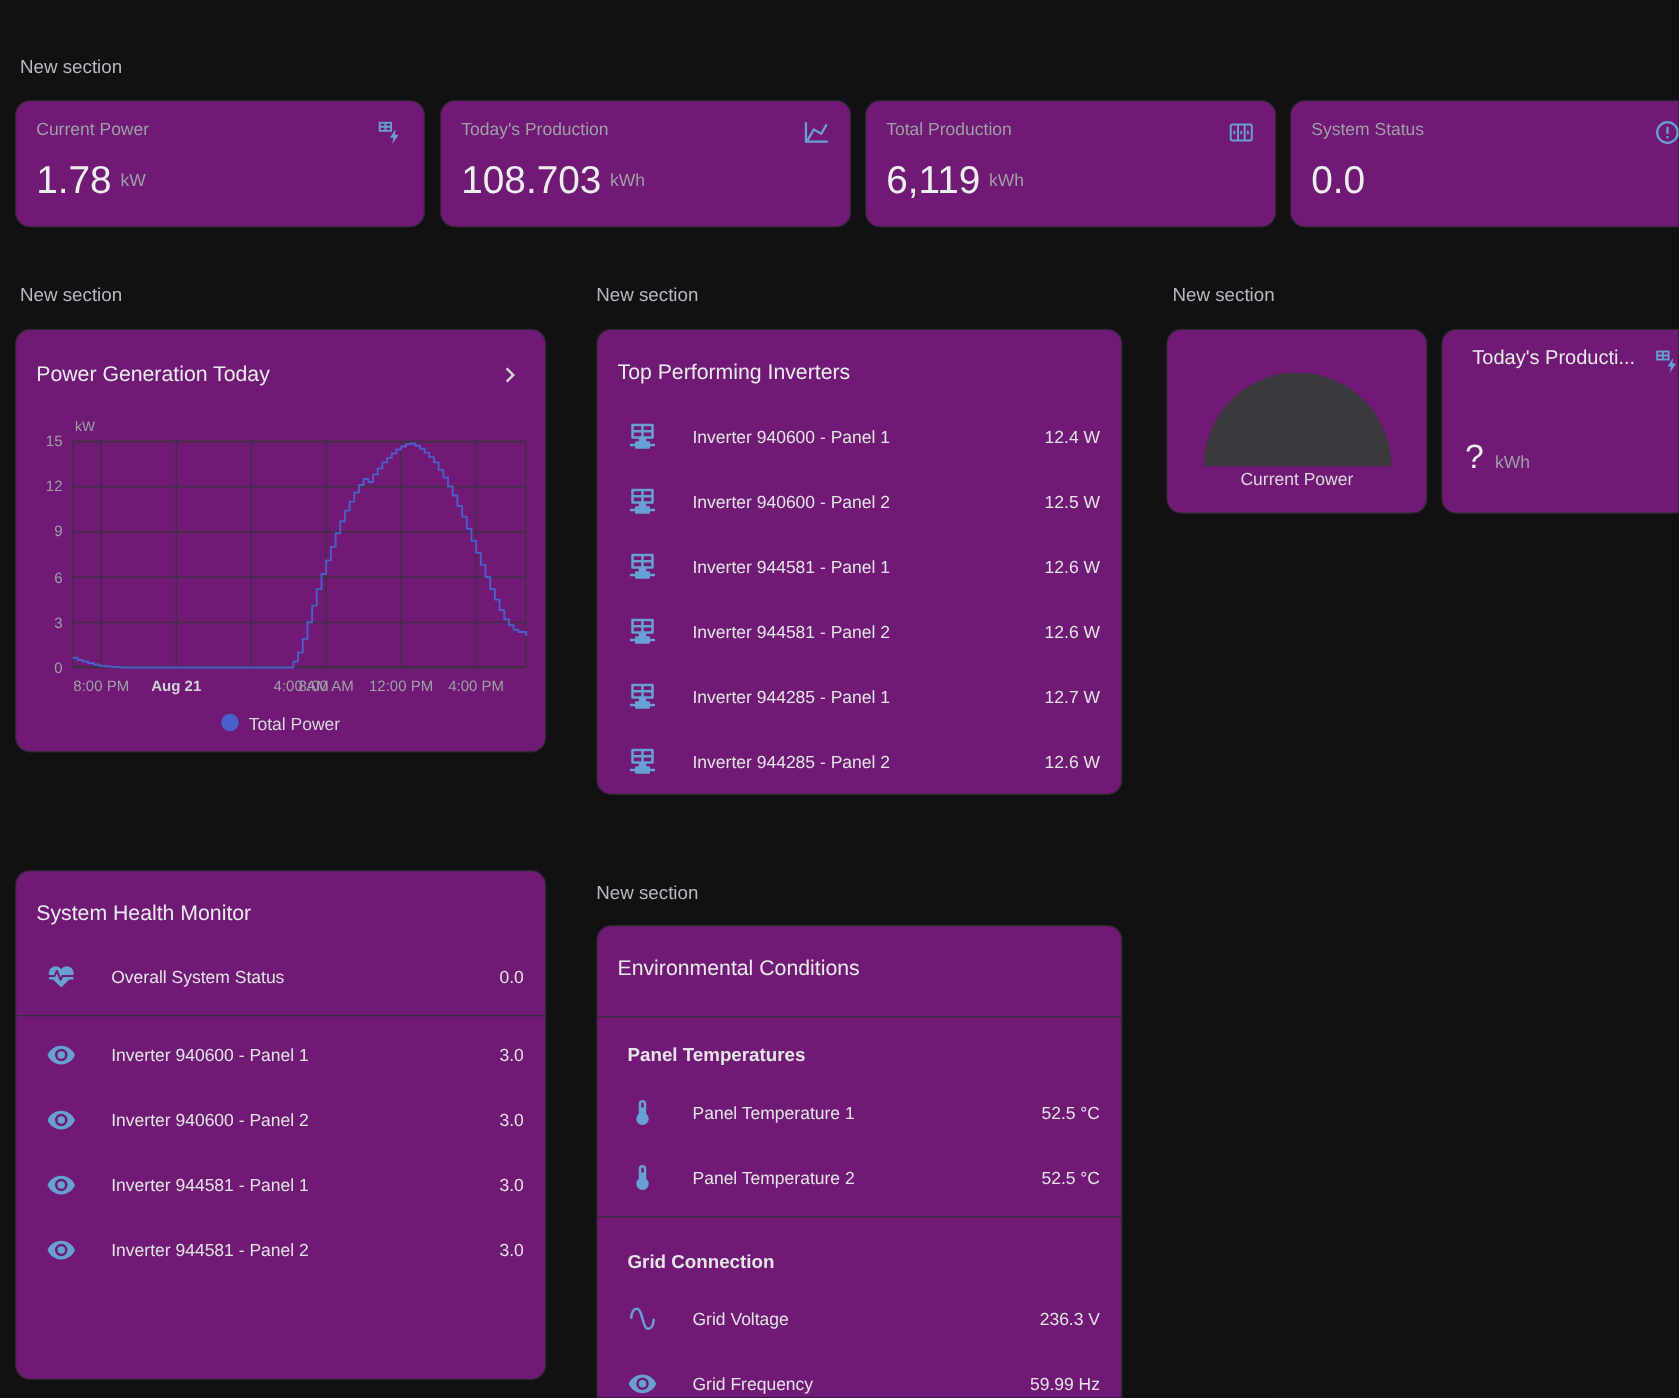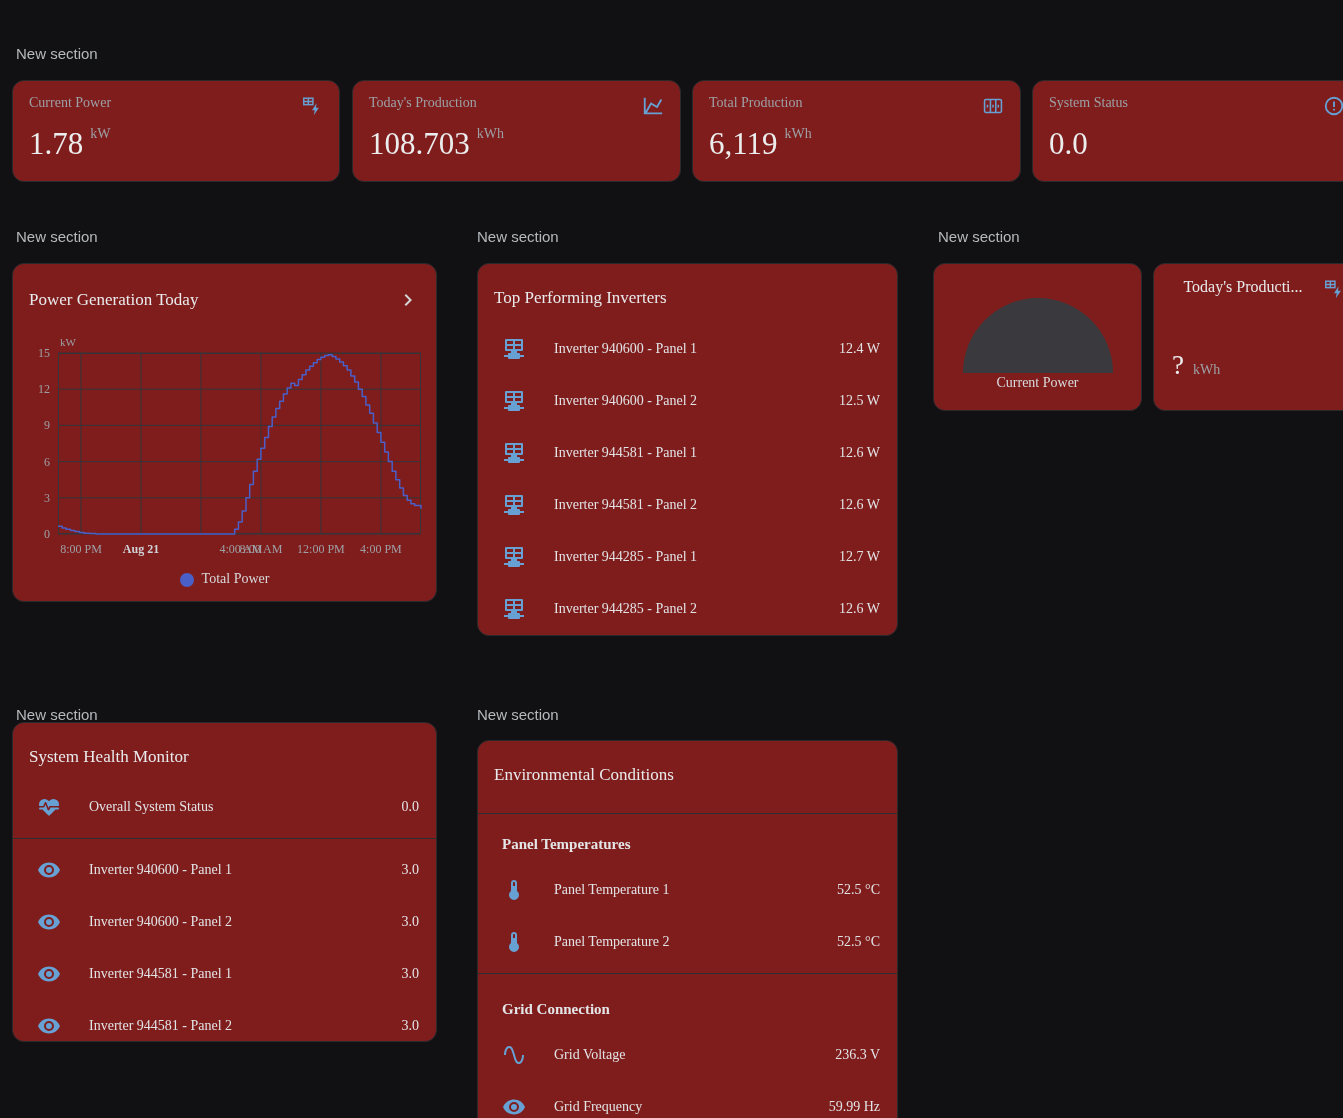--- a/index.html
+++ b/index.html
@@ -3,28 +3,28 @@
 <meta charset="utf-8">
 <style>
   html,body { margin:0; padding:0; }
   body {
     position:relative; width:1343px; height:1118px; overflow:hidden;
     background:#111113; color:#e4e4e6;
     font-family:"Liberation Sans", sans-serif;
   }
   .section-label { position:absolute; font-size:15px; color:#b6babd; }
   .card {
-    position:absolute; background:#7f1d1d; border:1px solid #2a2a2d;
-    border-radius:12px; box-sizing:border-box; overflow:hidden;font-family:Liberation Serif, serif;
+    position:absolute; background:#701a75; border:1px solid #2a2a2d;
+    border-radius:12px; box-sizing:border-box; overflow:hidden;
   }
   
   .stat-card { padding:14px 16px; }
   .stat-head { display:flex; justify-content:space-between; align-items:flex-start; }
   .stat-title { font-size:14px; color:#9da0a5; }
-  .stat-value-row { margin-top:9px; display:flex; align-items:flex-start; gap:7px; }
+  .stat-value-row { margin-top:9px; display:flex; align-items:center; gap:7px; }
   .stat-value { font-size:31px; color:#eceded; }
   .stat-unit { font-size:14px; color:#9da0a5; }
   .icon { display:inline-block; line-height:0; }
   .accent { color:var(--accent,#67a1d4); }
   .icon svg { display:block; }
   
   .card-header { display:flex; justify-content:space-between; align-items:center; padding:24px 16px 0 16px; }
   .card-header.pad-b { padding-bottom:15px; }
   .card-title { font-size:17px; font-weight:400; margin:0; color:#e9eaec; }
   .chev { color:#d3d4d6; }
@@ -35,21 +35,21 @@
   .divider { border:none; border-top:1px solid #2f2f33; margin:5px 0; }
   .divider.flush { margin:0; }
   .subheader { font-size:15px; font-weight:700; color:#e4e5e7; padding:22px 16px 0 24px; margin-bottom:11px; }
   
   #chart-wrap { position:absolute; left:45px; top:89px; width:363px; height:181px; }
   #chart-svg { position:absolute; left:0; top:0; overflow:visible; }
   .axis-unit { position:absolute; left:2px; top:-17px; font-size:11px; color:#9da0a5; }
   .y-label { position:absolute; left:-8px; transform:translate(-100%,-50%); font-size:12px; color:#9da0a5; }
   .x-label { position:absolute; top:189px; transform:translateX(-50%); font-size:12px; color:#9da0a5; white-space:nowrap; }
   .x-label.bold { font-weight:700; color:#cfd2d6; }
-  .legend { position:absolute; left:0; right:0; top:307px; display:flex; justify-content:center; align-items:flex-end; gap:8px; font-size:14px; color:#d7d8da; }
+  .legend { position:absolute; left:0; right:0; top:307px; display:flex; justify-content:center; align-items:flex-start; gap:8px; font-size:14px; color:#d7d8da; }
   .legend-dot { width:14px; height:14px; border-radius:50%; background:var(--chart-line,#4a5fc8); }
   
   .gauge-svg { position:absolute; left:50%; top:24px; transform:translateX(-50%); }
   .gauge-value { position:absolute; top:74px; left:0; width:100%; text-align:center; font-size:27px; color:#f2f3f4; }
   .gauge-label { position:absolute; top:111px; left:0; width:100%; text-align:center; font-size:14px; color:#d9dadc; }
   .mini-card { padding:14px 17px; }
   .mini-head { display:flex; justify-content:space-between; align-items:flex-start; gap:8px; }
   .mini-title { font-size:16px; color:#e8e9ea; white-space:nowrap; overflow:hidden; flex:1;text-align:center; }
   .mini-value-row { position:absolute; left:18px; top:86px; display:flex; align-items:baseline; gap:9px; }
   .mini-value { font-size:27px; color:#eceded; }
@@ -251,21 +251,21 @@
           <path fill="currentColor" d="M17 9l-5 7.5h3L14 22l5.5-8h-3.2z"></path>
         </svg>
     </span>
   </div>
   <div class="mini-value-row">
     <span class="mini-value">?</span>
     <span class="mini-unit">kWh</span>
   </div>
 </div>
 
-<div class="card" style="left:12px;top:722px;width:425px;height:320px">
+<div class="card" style="left:12px;top:696px;width:425px;height:408px">
   <div class="card-header pad-b" style="padding-bottom:14px">
     <h2 class="card-title">System Health Monitor</h2>
   </div>
   <div class="row">
     <span class="icon accent row-icon">
         <svg width="24" height="24" viewBox="0 0 24 24">
           <path fill="currentColor" d="M7.5,4A5.5,5.5 0 0,0 2,9.5C2,10 2.09,10.5 2.22,11H6.3L7.57,7.63C7.87,6.83 9.05,6.75 9.43,7.63L11.5,13L12.09,11.58C12.22,11.25 12.57,11 13,11H21.78C21.91,10.5 22,10 22,9.5A5.5,5.5 0 0,0 16.5,4C14.64,4 13,4.93 12,6.34C11,4.93 9.36,4 7.5,4M3,12.5A1,1 0 0,0 2,13.5A1,1 0 0,0 3,14.5H5.44L11,20C12,20.9 12,20.9 13,20L18.56,14.5H21A1,1 0 0,0 22,13.5A1,1 0 0,0 21,12.5H13.4L12.47,14.8C12.07,15.81 10.92,15.67 10.55,14.83L8.5,9.5L7.54,11.83C7.39,12.21 7.05,12.5 6.6,12.5H3Z"></path>
         </svg>
       </span>
     <span class="row-name">Overall System Status</span>

